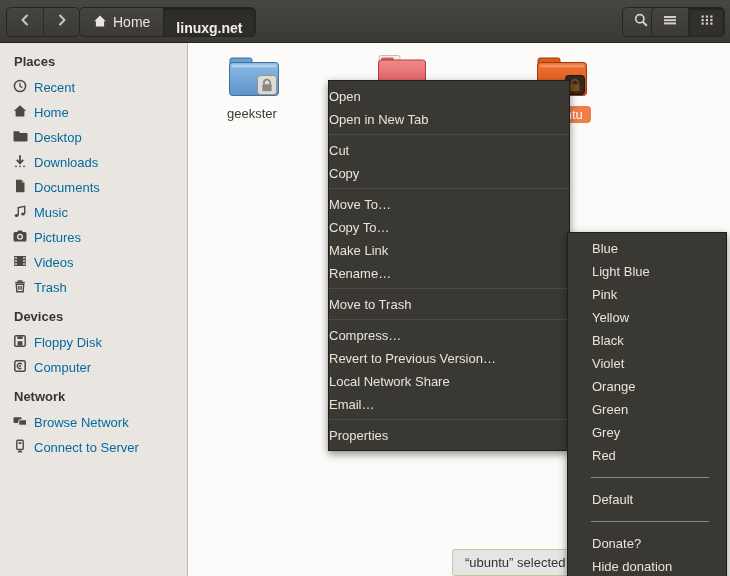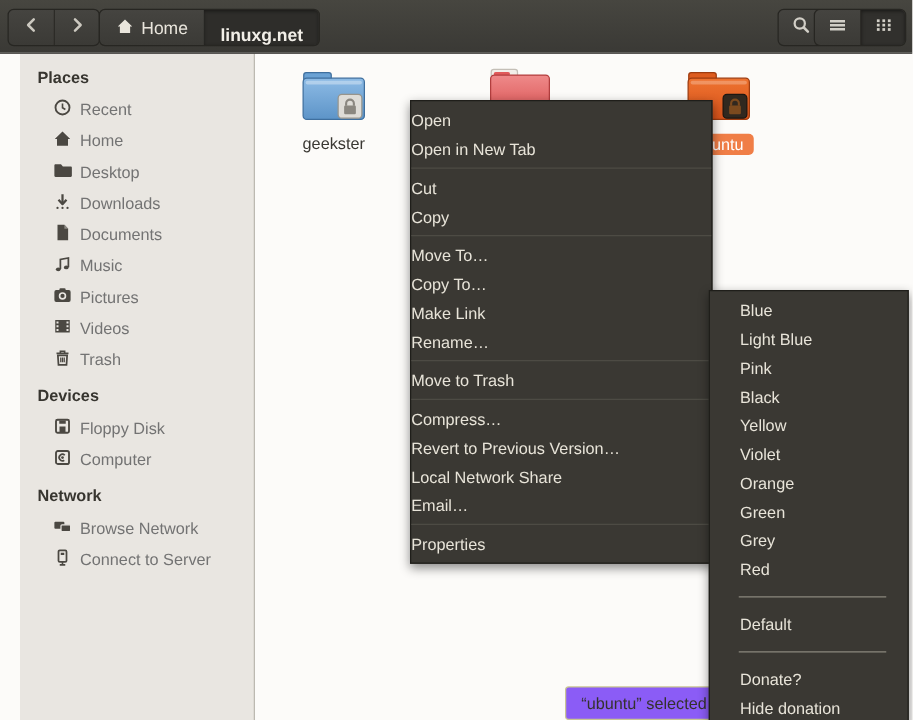--- a/index.html
+++ b/index.html
@@ -17,53 +17,53 @@
   .crumb-group { left:79px; height:30px; }
   .crumb { height:28px; display:flex; align-items:center; gap:6px; padding:0 13px;
     color:#e9e5dc; font-size:14px; }
   .crumb.active { background:#2e2d2a; color:#f2efe8; font-weight:bold;
     box-shadow:inset 0 1px 3px rgba(0,0,0,.45);align-items:flex-end; }
   .search-group { right:70px; }
   .view-group { right:5px; }
   .tb-btn.pressed { background:#31302d; box-shadow:inset 0 1px 3px rgba(0,0,0,.5); }
 
   
-  .sidebar { position:absolute; top:43px; left:16px; width:188px; bottom:0;
+  .sidebar { position:absolute; top:43px; left:0; width:188px; bottom:0;
     background:#e9e6e1; border-right:1px solid #bcb9b1; padding-top:5px;
     font-size:13px; z-index:1; }
   .side-title { font-weight:bold; color:#37352f; padding:6px 0 6px 14px; }
   .side-title.gap { margin-top:3px; }
-  .side-item { display:flex; align-items:center; height:25px; padding-left:26px;
-    color:#737373; gap:6px; white-space:nowrap;text-align:right; }
+  .side-item { display:flex; align-items:center; height:25px; padding-left:12px;
+    color:#0369a1; gap:6px; white-space:nowrap;text-align:right; }
   .side-item svg { flex:0 0 auto; }
 
   
   .main { position:absolute; top:43px; left:189px; right:0; bottom:0; background:#fcfbf9; }
-  .file { position:absolute; width:80px; text-align:center; }
+  .file { position:absolute; width:80px; }
   .file-label { display:inline-block; margin-top:3px; font-size:13px; color:#3a3833; }
   .file-label.selected { background:#f07e47; color:#fff; border-radius:4px; padding:1px 8px; }
 
   
   .menu { position:absolute; background:#3a3833; border:1px solid #1f1e1a;
     box-shadow:0 3px 8px rgba(0,0,0,.45); padding:4px 0 3px; font-size:13px;
     color:#e8e4d9; }
   .context-menu { left:328px; top:80px; width:242px; z-index:5; }
   .submenu { left:567px; top:232px; width:160px; z-index:6; }
   .menu-item { height:23px; line-height:23px; position:relative;
     white-space:nowrap; }
   .submenu .menu-item { padding-left:24px; }
   .menu-sep { height:1px; background:#4d4b44; margin:3px 0 4px; }
   .submenu .menu-sep { margin:10px 17px 10px 23px; background:#8a877e; }
   .menu-item.highlight { background:linear-gradient(#f28149,#e05827); color:#ffffff; }
   .sub-arrow { position:absolute; right:9px; top:0; font-size:9px; color:#6e3114;
     line-height:23px; }
 
   
   .status-tip { position:absolute; left:452px; top:549px; height:27px; z-index:3;
-    background:#8b5cf6; border:1px solid #c9c593; border-radius:3px;
+    background:#e5e5e5; border:1px solid #c9c593; border-radius:3px;
     padding:0 12px; line-height:25px; font-size:13px; color:#34322d; white-space:nowrap; }
 </style>
 </head>
 <body>
 
 <div class="toolbar">
   <div class="btn-group nav-group">
     <div class="tb-btn">
       <span>
         <svg width="16" height="16">
@@ -340,22 +340,22 @@
   <div class="menu-item">Local Network Share</div>
   <div class="menu-item">Email…</div>
   <div class="menu-sep"></div>
   <div class="menu-item">Properties</div>
 </div>
 
 <div class="menu submenu">
   <div class="menu-item">Blue</div>
   <div class="menu-item">Light Blue</div>
   <div class="menu-item">Pink</div>
+  <div class="menu-item">Yellow</div>
   <div class="menu-item">Black</div>
-  <div class="menu-item">Yellow</div>
   <div class="menu-item">Violet</div>
   <div class="menu-item">Orange</div>
   <div class="menu-item">Green</div>
   <div class="menu-item">Grey</div>
   <div class="menu-item">Red</div>
   <div class="menu-sep"></div>
   <div class="menu-item">Default</div>
   <div class="menu-sep"></div>
   <div class="menu-item">Donate?</div>
   <div class="menu-item">Hide donation</div>

